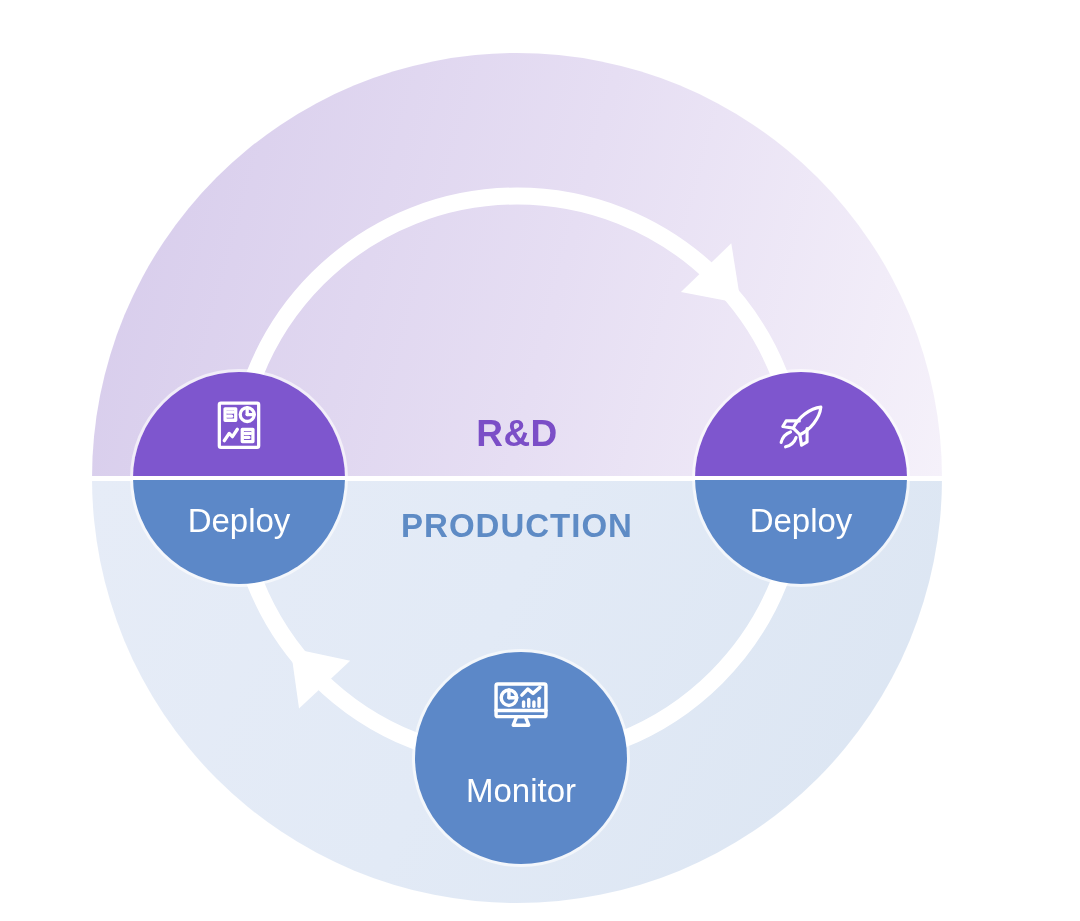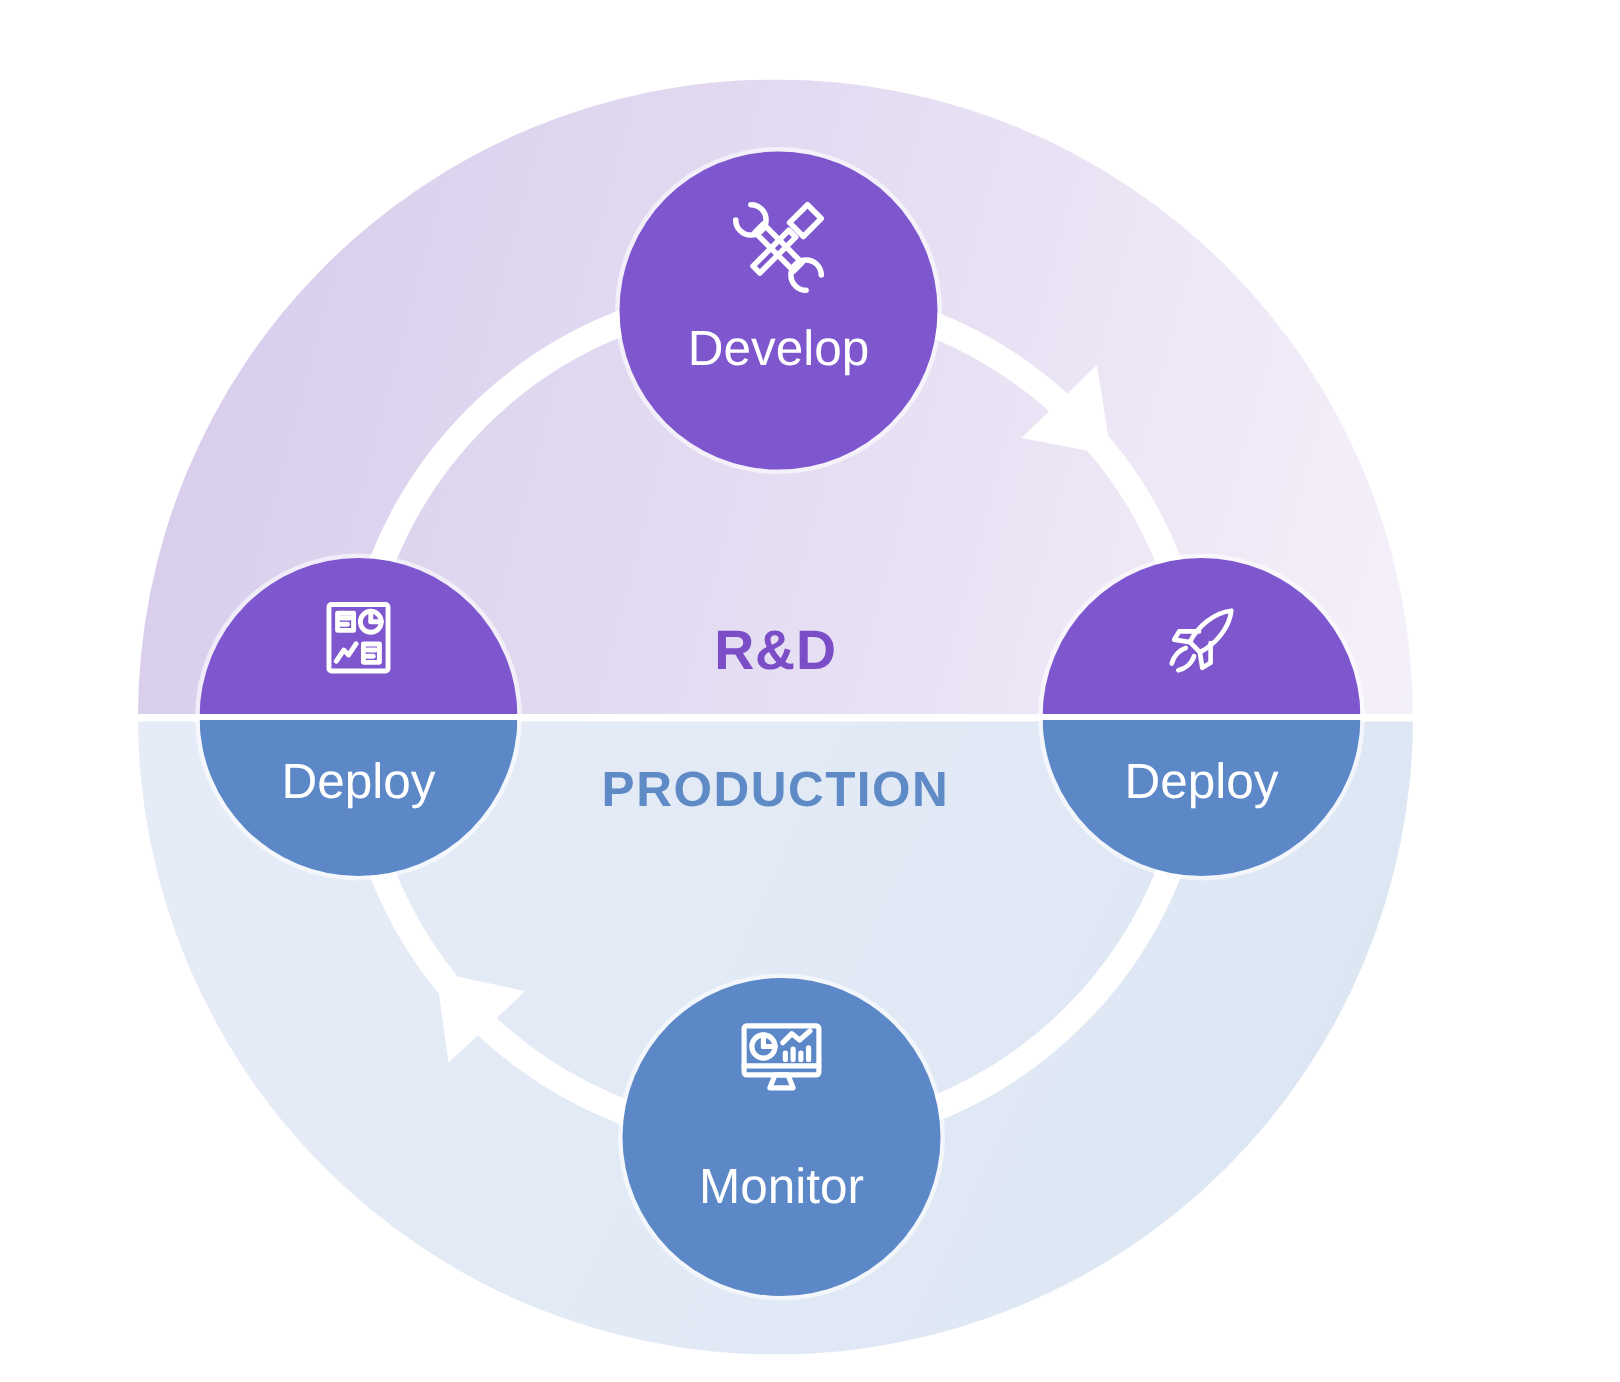--- a/index.html
+++ b/index.html
@@ -63,34 +63,20 @@
 
   <svg class="ring" width="1080" height="921" viewBox="0 0 1080 921">
     <circle cx="517" cy="478" r="282" fill="none" stroke="#ffffff" stroke-width="17"></circle>
     <polygon points="30,0 -20,-35 -20,35" fill="#ffffff" transform="translate(720,282) rotate(46)"></polygon>
     <polygon points="30,0 -20,-35 -20,35" fill="#ffffff" transform="translate(311,670) rotate(227)"></polygon>
   </svg>
 
   <div class="zone-label rd">R&amp;D</div>
   <div class="zone-label prod">PRODUCTION</div>
 
-  <div class="node develop solid-purple">
-    <svg class="icon" width="92" height="92" viewBox="0 0 100 100">
-      <g class="ic">
-
-        <path d="M30,19 A11 11 0 1 1 19,30"></path>
-        <path d="M70,81 A11 11 0 1 1 81,70"></path>
-        <path d="M33,39 L61,67 L67,61 L39,33 Z"></path>
-
-        <path d="M81,29 L68,42 L58,32 L71,19 Z"></path>
-        <path d="M62.5,42.5 L36.5,68.5 L31.5,63.5 L57.5,37.5 Z"></path>
-      </g>
-    </svg>
-    <div class="label">Develop</div>
-  </div>
 
   <div class="node deploy split">
     <div class="nhalf top"></div>
     <div class="nhalf bot"></div>
     <svg class="icon" width="78" height="78" viewBox="0 0 100 100">
       <g class="ic" stroke-width="4.5" transform="rotate(45 50 50)">
         <path d="M50,14 C59,25 61,44 56,58 L44,58 C39,44 41,25 50,14 Z"></path>
         <path d="M43,46 L31,58 L33,66 L44,58"></path>
         <path d="M57,46 L69,58 L67,66 L56,58"></path>
         <path d="M45,64 C42,70 43,77 46,82"></path>

